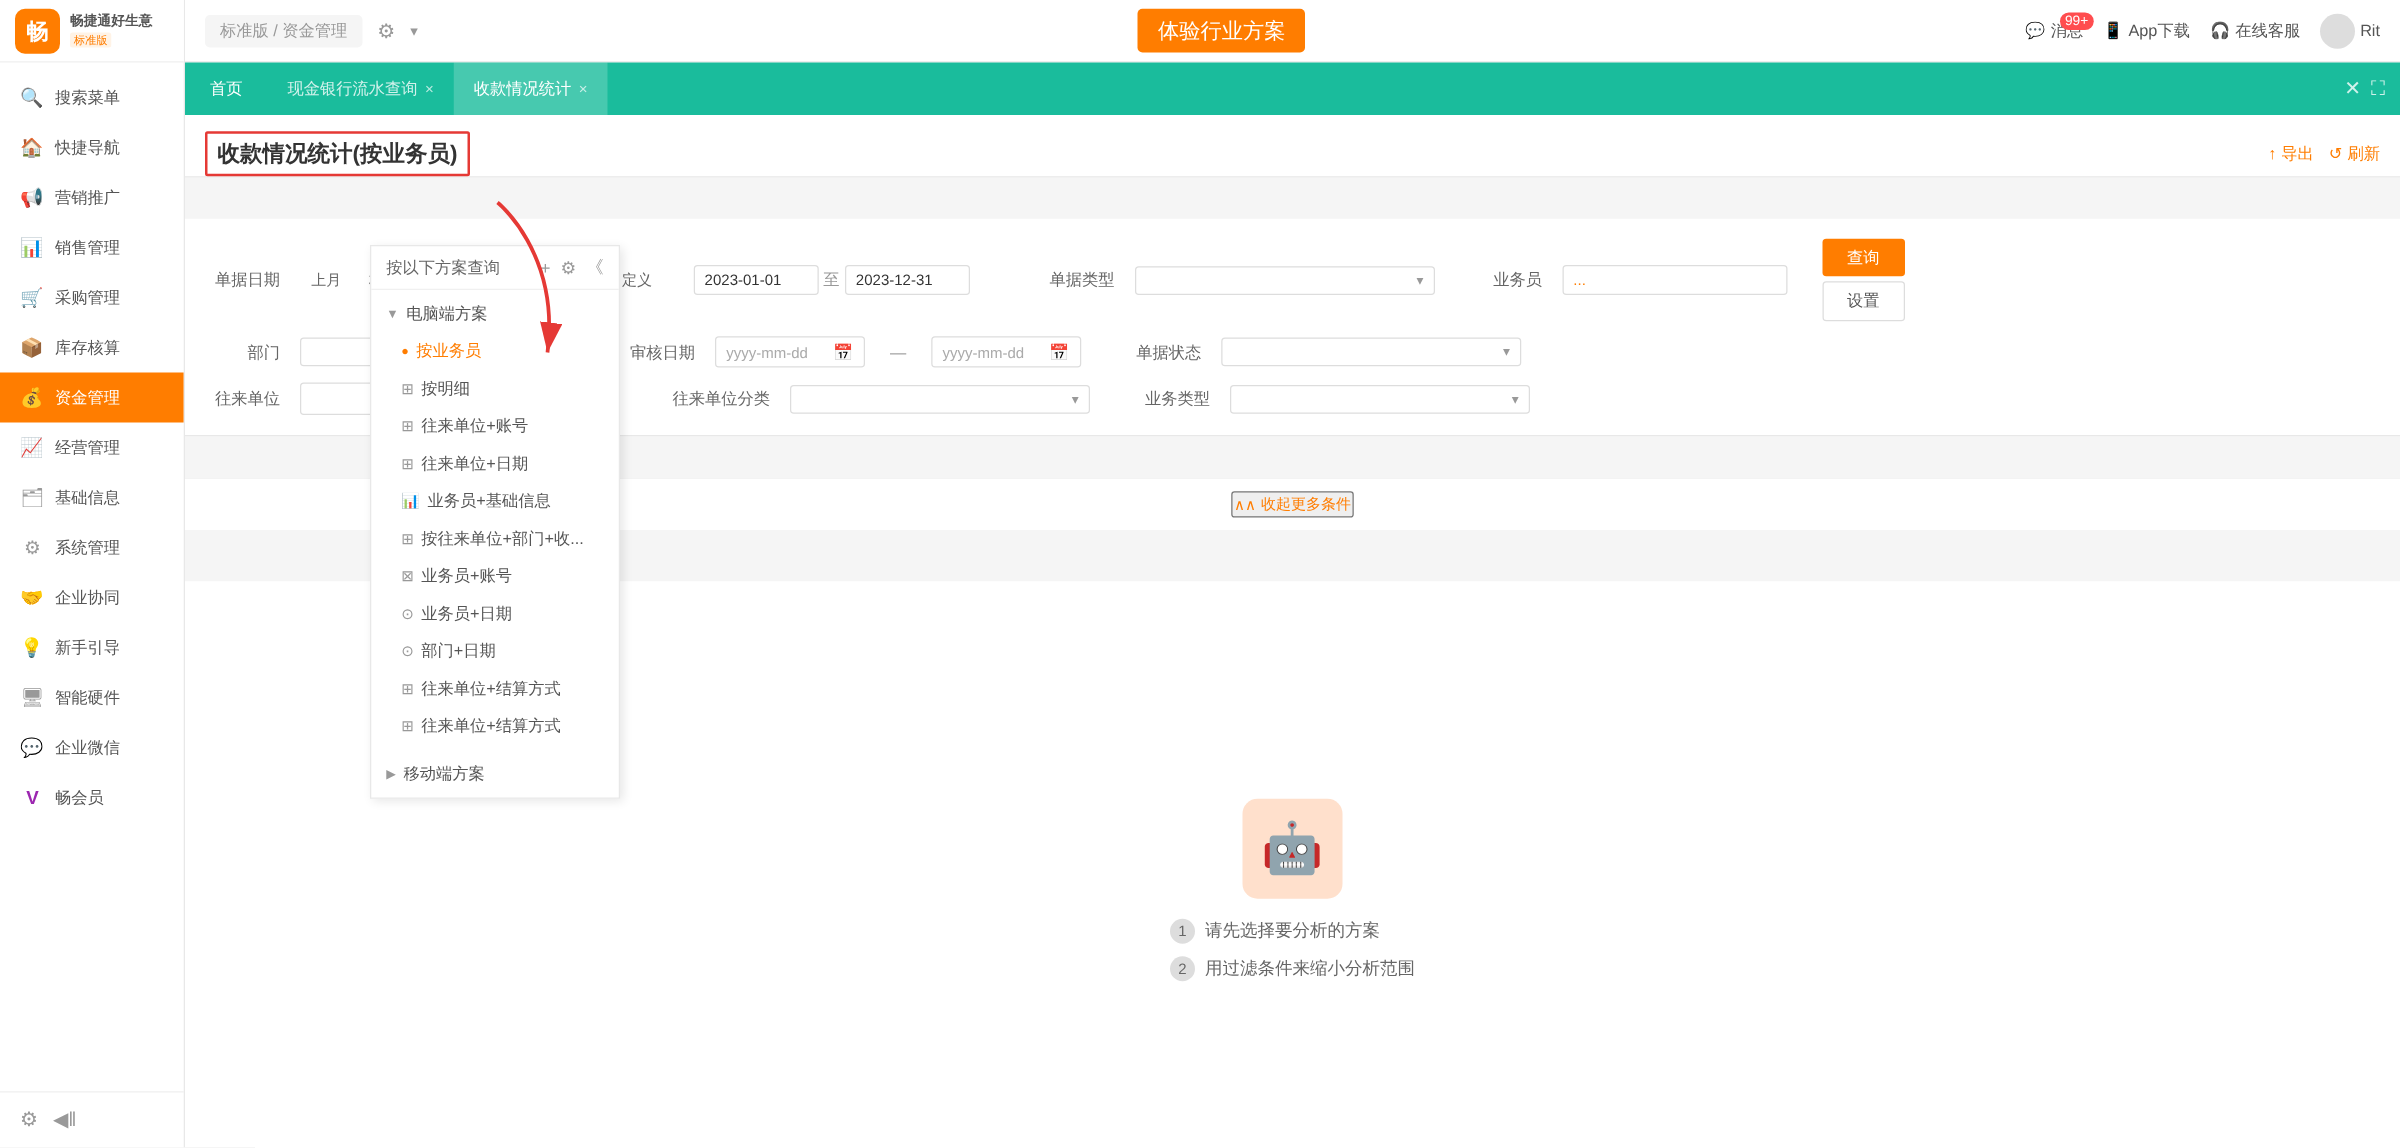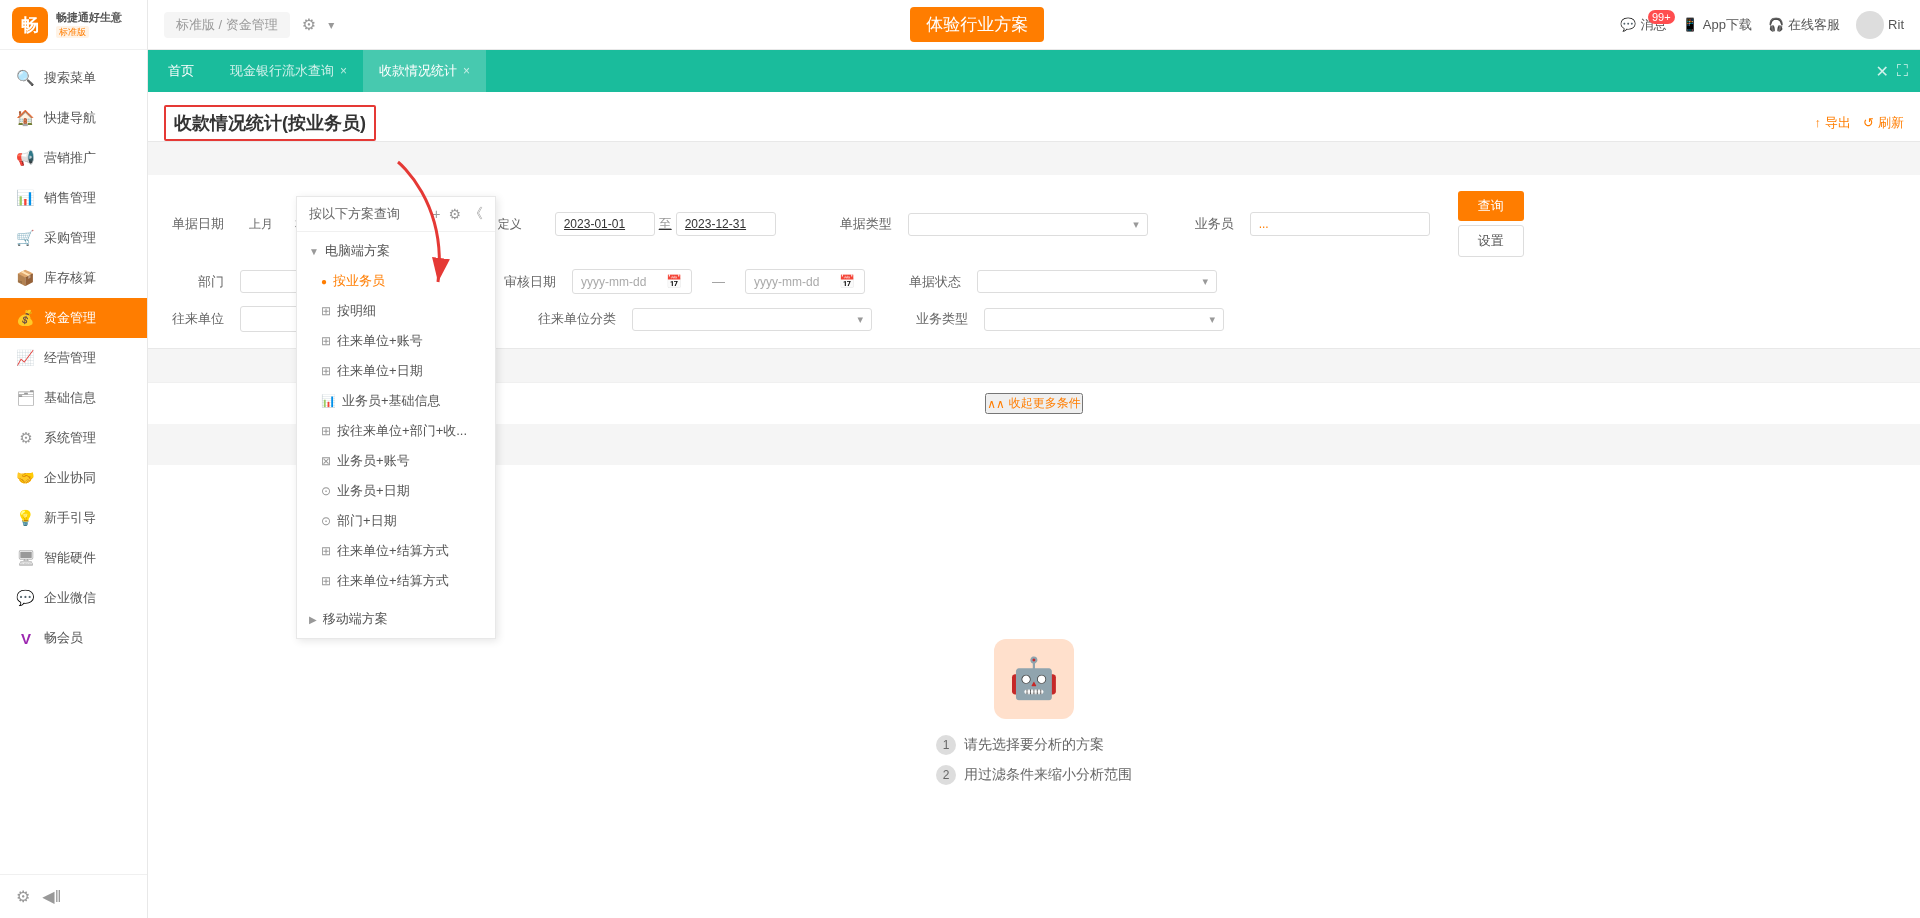--- a/index.html
+++ b/index.html
@@ -56,21 +56,21 @@
     .action-btn { display: flex; align-items: center; gap: 4px; color: #ff7d00; font-size: 13px; cursor: pointer; background: none; border: none; }
     
     
     .filter-panel { background: #fff; padding: 16px; border-bottom: 1px solid #e8e8e8; flex-shrink: 0; }
     .filter-row { display: flex; align-items: center; gap: 16px; margin-bottom: 12px; }
     .filter-row:last-child { margin-bottom: 0; }
     .filter-label { color: #666; font-size: 13px; width: 60px; flex-shrink: 0; text-align: right; }
     .filter-date-group { display: flex; align-items: center; gap: 4px; }
     .date-tab { padding: 3px 8px; font-size: 12px; color: #666; cursor: pointer; border: 1px solid transparent; border-radius: 3px; }
     .date-tab.active { background: #ff7d00; color: #fff; border-color: #ff7d00; border-radius: 12px; }
-    .date-input-group { display: flex; align-items: center; gap: 4px; margin-left: 8px; text-decoration: underline; }
+    .date-input-group { display: flex; align-items: center; gap: 4px; margin-left: 8px; }
     .date-input { border: 1px solid #ddd; padding: 4px 8px; border-radius: 3px; font-size: 12px; color: #333; width: 100px; }
     .filter-select { border: 1px solid #ddd; padding: 4px 8px; border-radius: 3px; font-size: 12px; color: #333; min-width: 180px; display: flex; align-items: center; justify-content: space-between; cursor: pointer; }
     .filter-select-wide { min-width: 240px; }
     .filter-date { border: 1px solid #ddd; padding: 4px 8px; border-radius: 3px; font-size: 12px; color: #aaa; width: 120px; display: flex; align-items: center; justify-content: space-between; }
     .query-btn { background: #ff7d00; color: #fff; border: none; padding: 6px 20px; border-radius: 3px; font-size: 13px; cursor: pointer; }
     .setting-btn { background: #fff; color: #555; border: 1px solid #ddd; padding: 6px 16px; border-radius: 3px; font-size: 13px; cursor: pointer; }
     .collapse-btn { display: flex; align-items: center; justify-content: center; color: #ff7d00; font-size: 12px; cursor: pointer; gap: 4px; }
     .more-btn { color: #ff7d00; cursor: pointer; font-size: 14px; }
     .calendar-icon { color: #999; font-size: 13px; cursor: pointer; }
     .chevron-icon { color: #999; font-size: 11px; }

